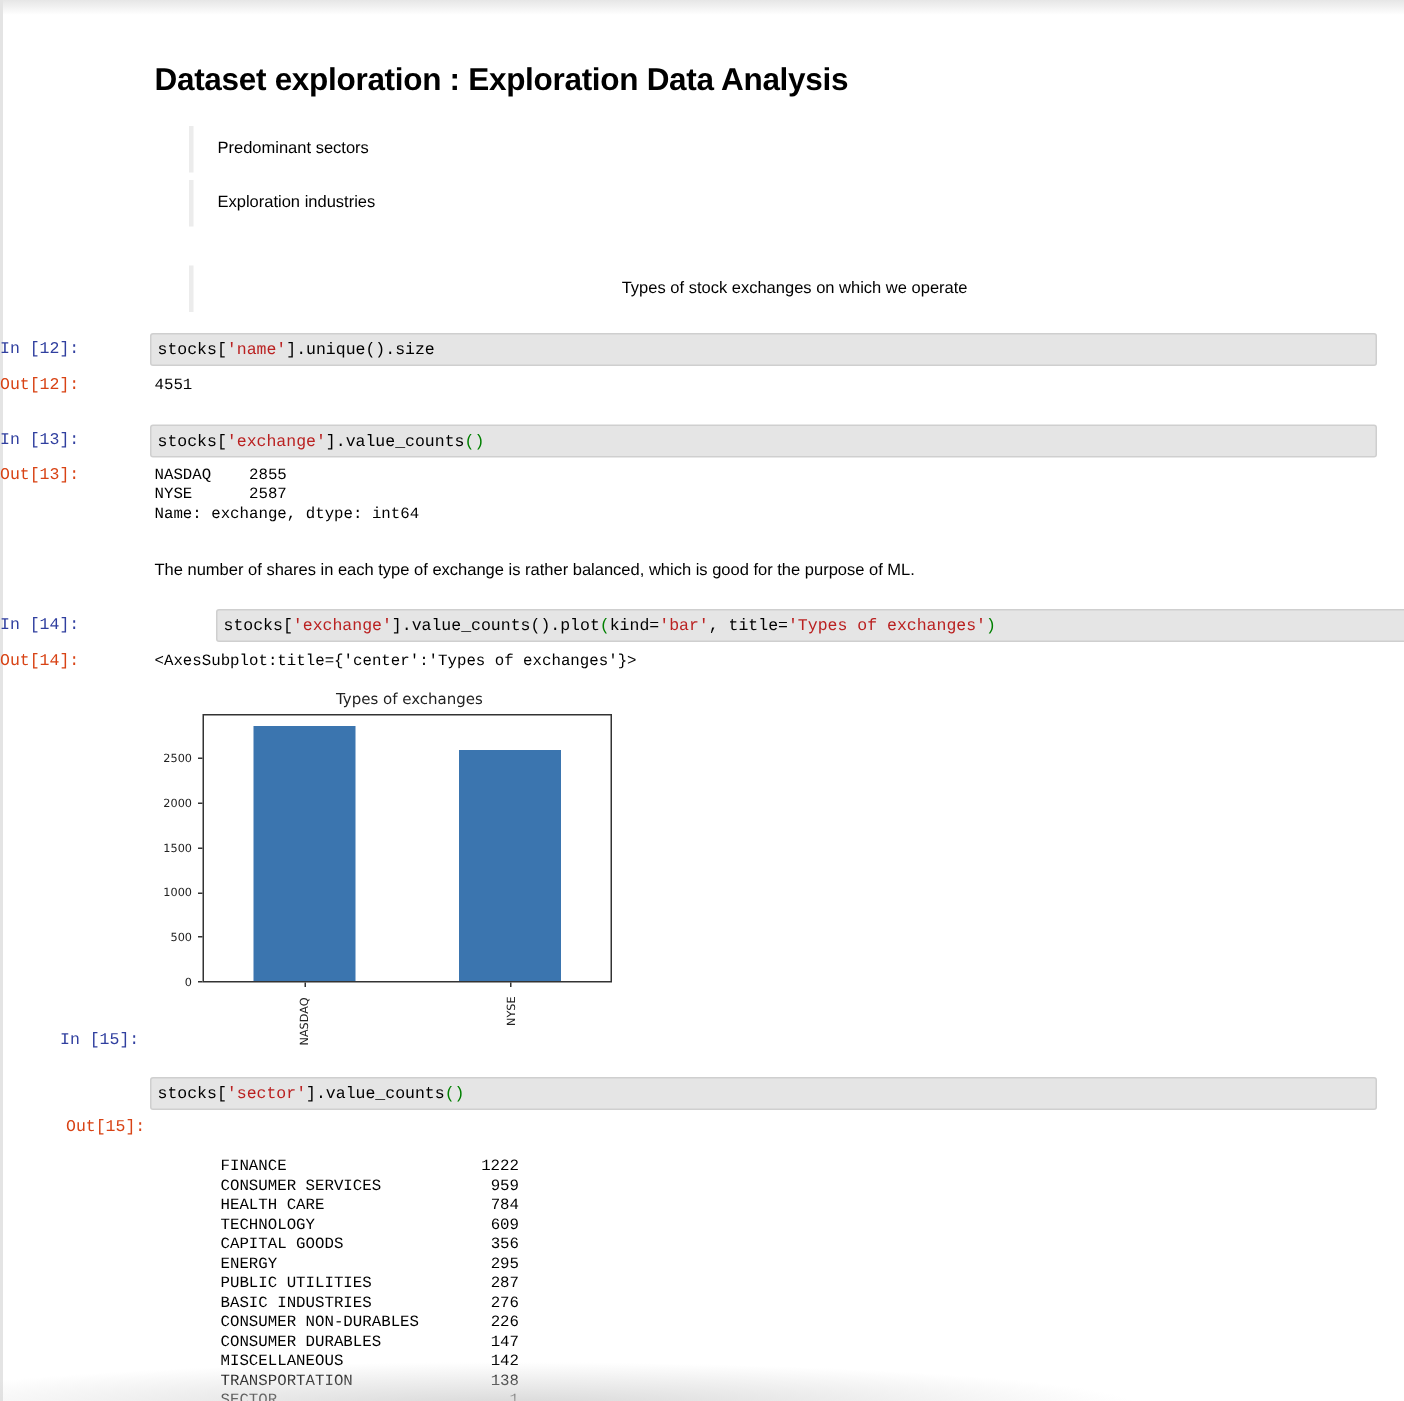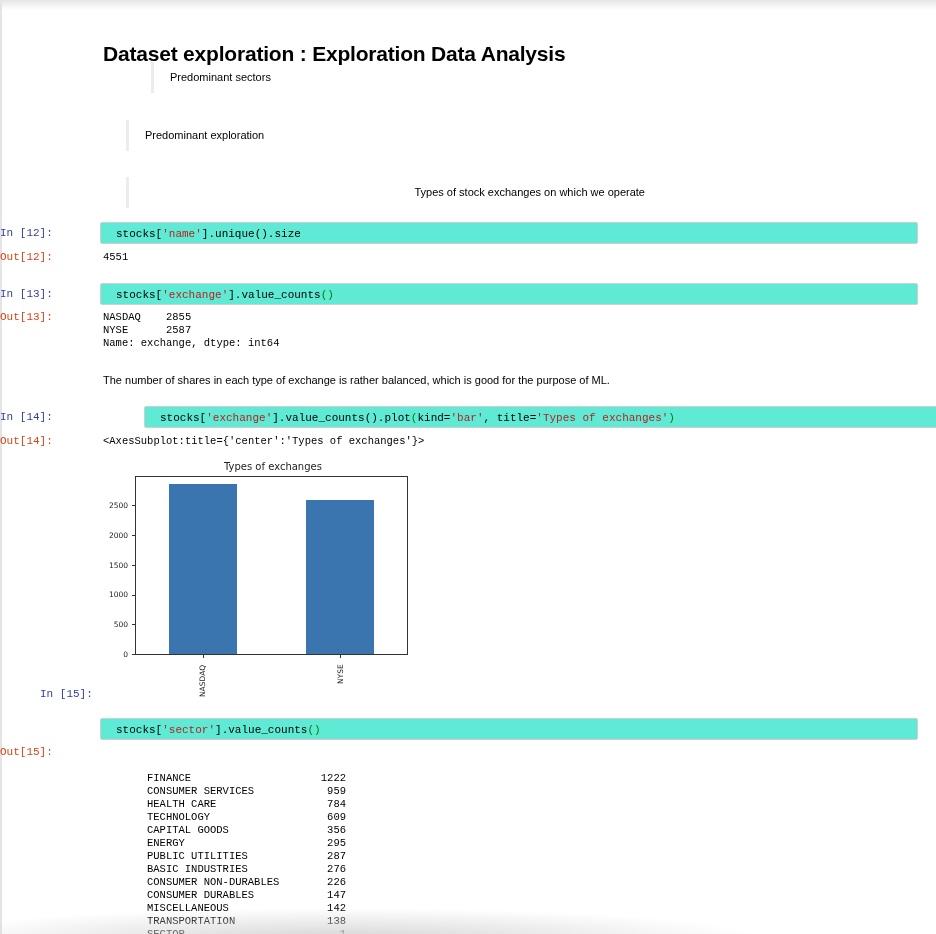--- a/index.html
+++ b/index.html
@@ -30,23 +30,23 @@
     font-size: 11px; line-height: 31px; padding-left: 16px;
   }
   .prompt {
     position: absolute; left: 0; width: 96px; text-align: left;
     font-family: "Liberation Mono", monospace; font-size: 11px;
   }
   .prompt.in { color: #303f9f; }
   .prompt.out { color: #d84315; }
   .input-box {
     position: absolute; left: 100px; width: 818px; height: 22px;
-    background: #5eead4; border: 1px solid #cfcfcf; border-radius: 2px;
+    background: #e5e5e5; border: 1px solid #cfcfcf; border-radius: 2px;
     font-family: "Liberation Mono", monospace; font-size: 11px;
-    line-height: 22px; padding-left: 15px; box-sizing: border-box; white-space: pre;
+    line-height: 22px; padding-left: 4px; box-sizing: border-box; white-space: pre;
   }
   .str { color: #ba2121; }
   .paren { color: #008000; }
   .out-text {
     position: absolute; left: 103px;
     font-family: "Liberation Mono", monospace; font-size: 10.5px;
     line-height: 13px; white-space: pre; color: #000;
   }
   .md-text {
     position: absolute; left: 103px; font-size: 11px;
@@ -74,22 +74,22 @@
   .sector-val { width: 29px; text-align: right; }
 </style>
 </head>
 <body>
 
 <div class="top-shadow"></div>
 <div class="left-edge"></div>
 
 <h1>Dataset exploration : Exploration Data Analysis</h1>
 
-<div class="bq" style="top:62px;margin-left:25px;">Predominant sectors</div>
-<div class="bq" style="top:120px;">Predominant exploration</div>
+<div class="bq" style="top:84px;">Predominant sectors</div>
+<div class="bq" style="top:120px;">Exploration industries</div>
 <div class="bq" style="top:177px;text-align:right;">Types of stock exchanges on which we operate</div>
 
 <div class="prompt in" style="top:227px;">In [12]:</div>
 <div class="input-box" style="top:222px;"><span>stocks[</span><span class="str">'name'</span><span>].unique().size</span></div>
 <div class="prompt out" style="top:251px;">Out[12]:</div>
 <div class="out-text" style="top:251px;">4551</div>
 
 <div class="prompt in" style="top:288px;">In [13]:</div>
 <div class="input-box" style="top:283px;"><span>stocks[</span><span class="str">'exchange'</span><span>].value_counts</span><span class="paren">()</span></div>
 <div class="prompt out" style="top:311px;">Out[13]:</div>
@@ -121,19 +121,19 @@
   <div class="ytick-mark" style="left:132px; top:535px;"></div>
   <div class="ytick-mark" style="left:132px; top:505px;"></div>
   <div class="xtick-mark" style="left:203px; top:655px;"></div>
   <div class="xtick-mark" style="left:340px; top:655px;"></div>
   <div class="xlabel" style="left:198px; top:697px;">NASDAQ</div>
   <div class="xlabel" style="left:336px; top:684px;">NYSE</div>
 </div>
 
 <div class="prompt in" style="top:688px;padding-left:40px;">In [15]:</div>
 <div class="input-box" style="top:718px;"><span>stocks[</span><span class="str">'sector'</span><span>].value_counts</span><span class="paren">()</span></div>
-<div class="prompt out" style="top:746px;">Out[15]:</div>
+<div class="prompt out" style="top:746px;padding-left:44px;">Out[15]:</div>
 <div class="out-text" style="top:746px;">
   <div id="sector-list"><div class="sector-row"><span class="sector-name">FINANCE</span><span class="sector-val">1222</span></div><div class="sector-row"><span class="sector-name">CONSUMER SERVICES</span><span class="sector-val">959</span></div><div class="sector-row"><span class="sector-name">HEALTH CARE</span><span class="sector-val">784</span></div><div class="sector-row"><span class="sector-name">TECHNOLOGY</span><span class="sector-val">609</span></div><div class="sector-row"><span class="sector-name">CAPITAL GOODS</span><span class="sector-val">356</span></div><div class="sector-row"><span class="sector-name">ENERGY</span><span class="sector-val">295</span></div><div class="sector-row"><span class="sector-name">PUBLIC UTILITIES</span><span class="sector-val">287</span></div><div class="sector-row"><span class="sector-name">BASIC INDUSTRIES</span><span class="sector-val">276</span></div><div class="sector-row"><span class="sector-name">CONSUMER NON-DURABLES</span><span class="sector-val">226</span></div><div class="sector-row"><span class="sector-name">CONSUMER DURABLES</span><span class="sector-val">147</span></div><div class="sector-row"><span class="sector-name">MISCELLANEOUS</span><span class="sector-val">142</span></div><div class="sector-row"><span class="sector-name">TRANSPORTATION</span><span class="sector-val">138</span></div><div class="sector-row"><span class="sector-name">SECTOR</span><span class="sector-val">1</span></div></div>
   
 </div>
 
 <div class="bottom-shadow"></div>
 
 </body></html>

